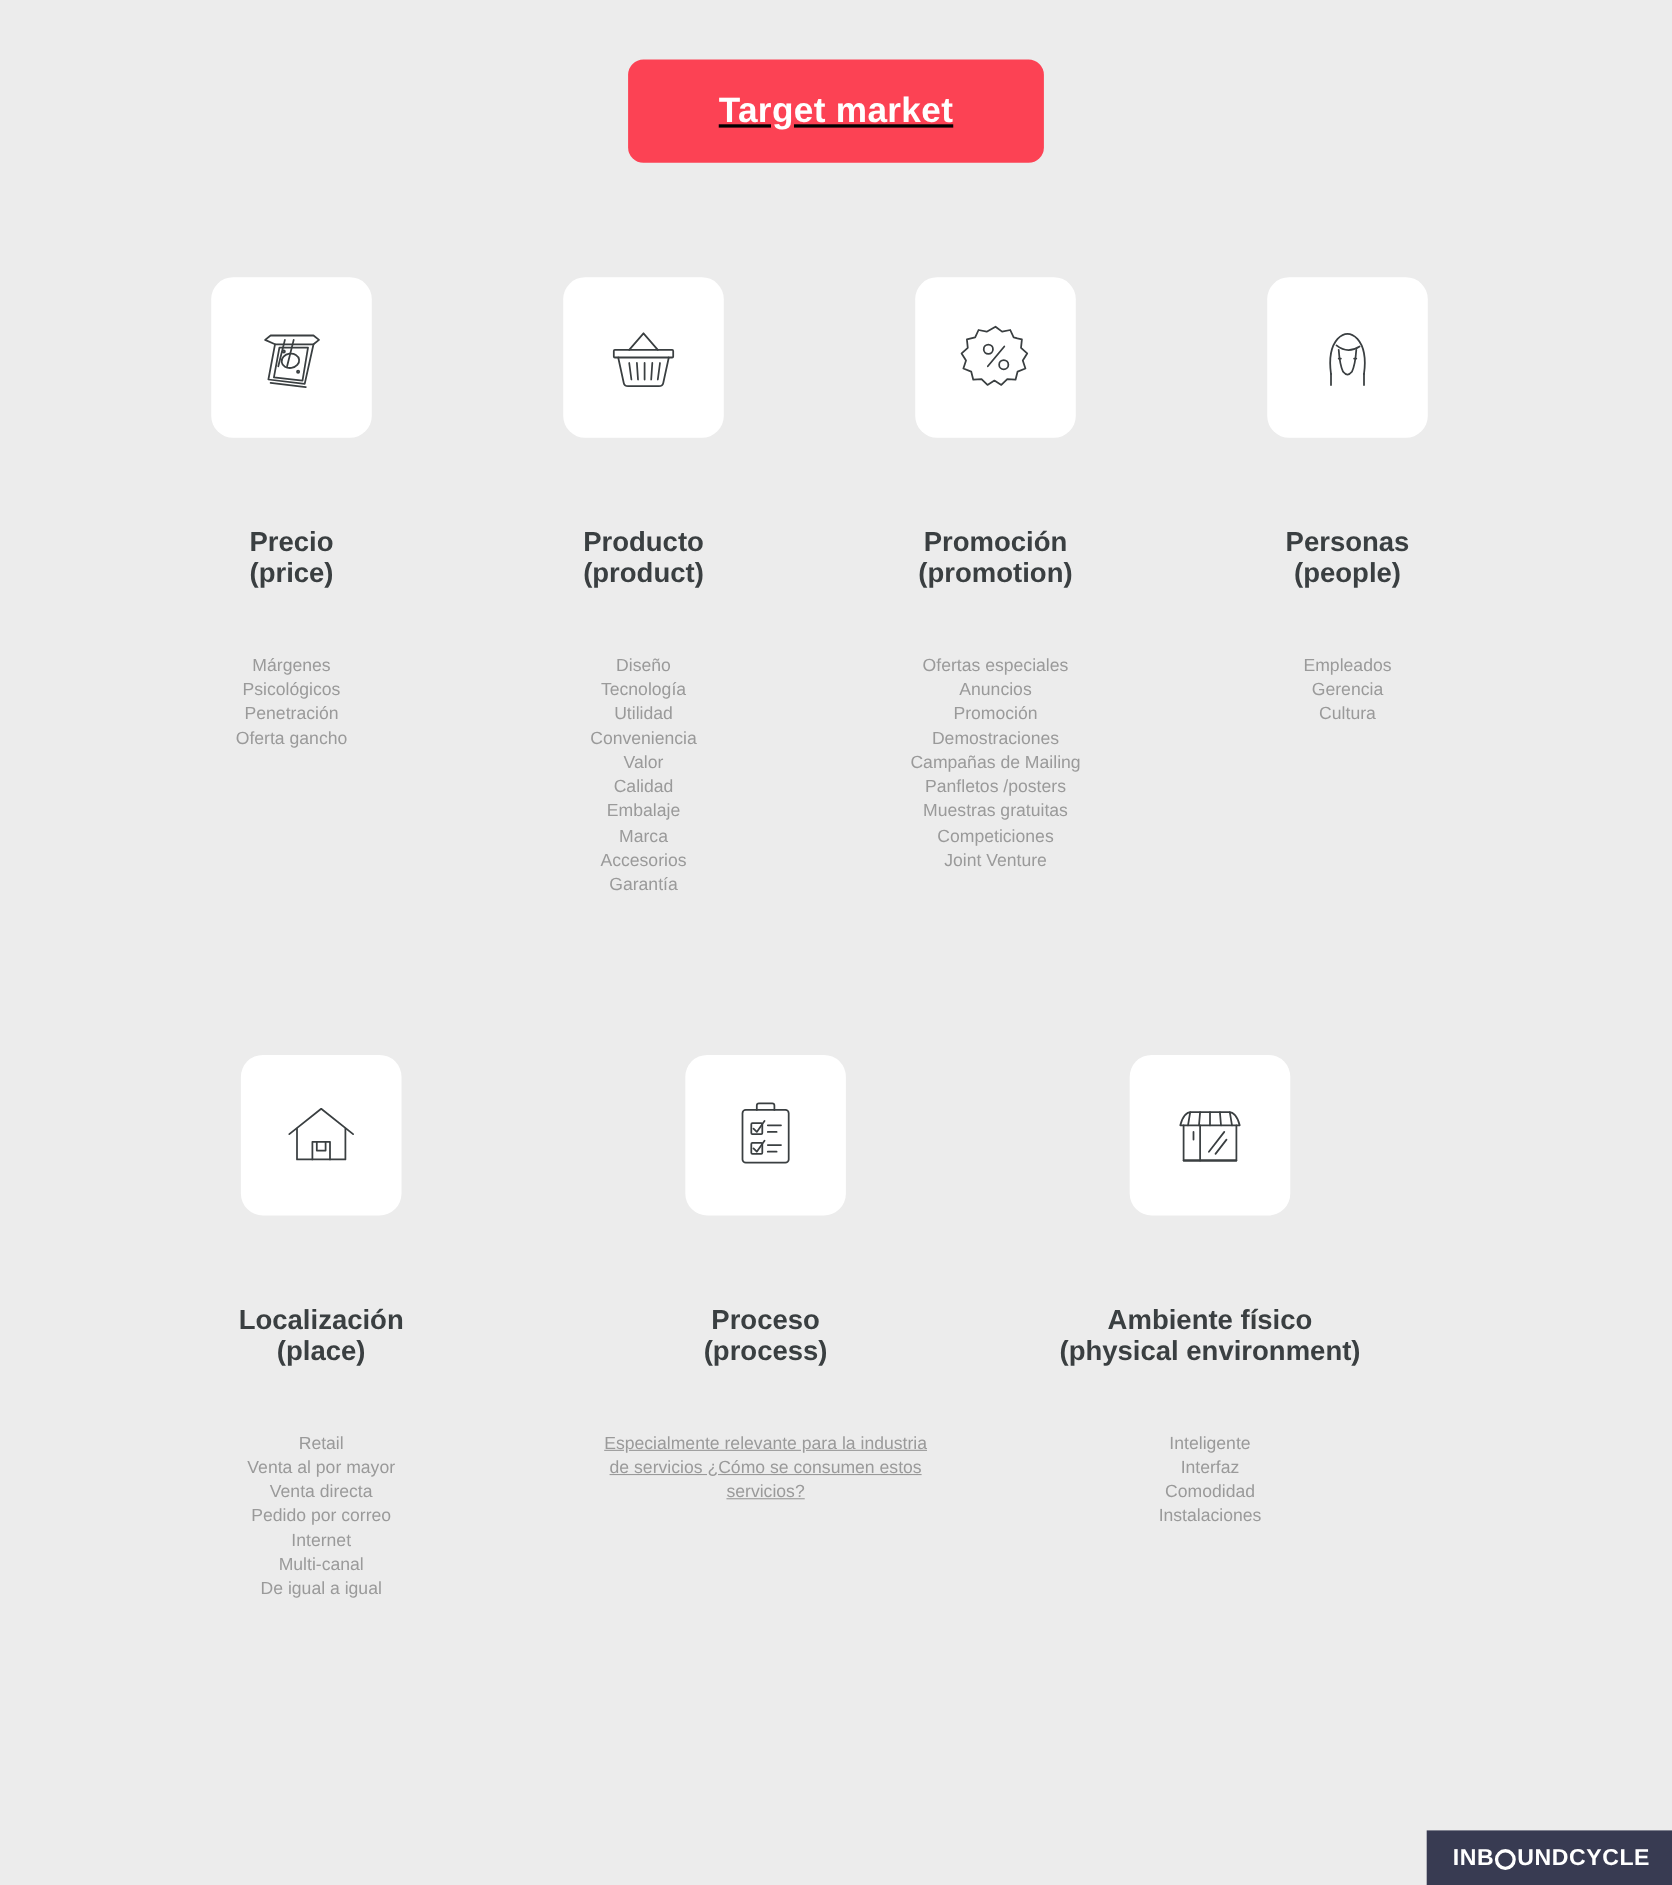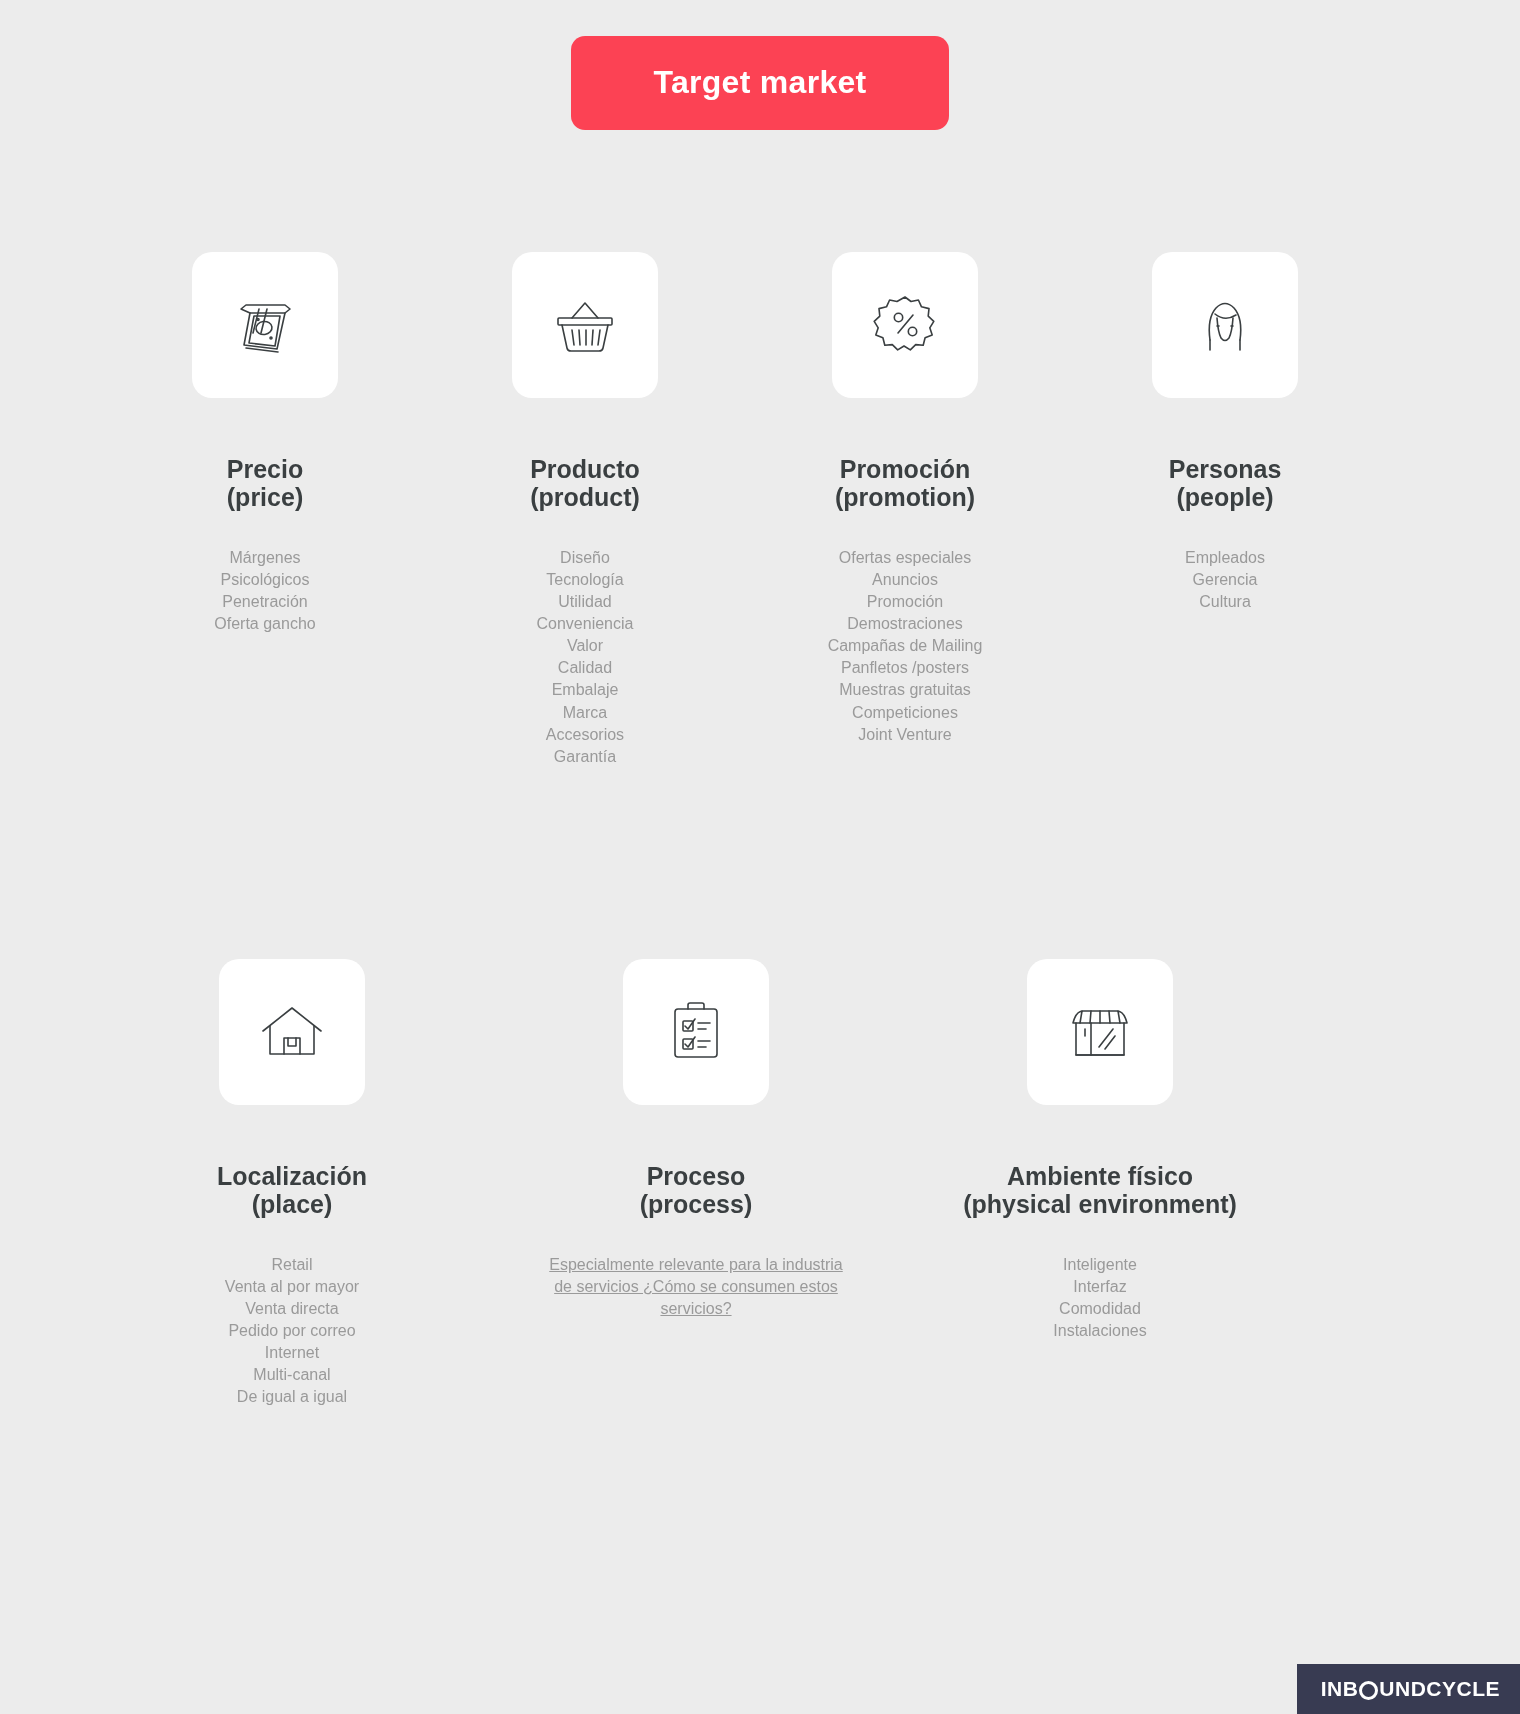--- a/index.html
+++ b/index.html
@@ -13,25 +13,26 @@
   .page {
     position: relative;
     width: 1520px;
     height: 1714px;
     background: #ececec;
   }
 
   
   .header-wrap {
     position: absolute;
-    top: 36px;
+    top: 54px;
     left: 0;
     width: 100%;
     display: flex;
     justify-content: center;
+    text-decoration: underline;
   }
   .header-badge {
     background: #fc4254;
     border-radius: 14px;
     padding: 30px 62px 32px;
     min-width: 378px;
     text-align: center;
   }
   .header-badge .title {
     color: #ffffff;
@@ -49,20 +50,21 @@
     display: flex;
     align-items: flex-start;
   }
   .row-top { top: 252px; padding: 0 105px; }
   .row-bottom { top: 959px; padding: 0 90px; }
 
   .col {
     display: flex;
     flex-direction: column;
     align-items: center;
+    gap: 24px;
   }
   .row-top .col { width: 320px; }
   .row-bottom .col { width: 404px; }
 
   
   .icon-tile {
     width: 146px;
     height: 146px;
     background: #ffffff;
     border-radius: 20px;

